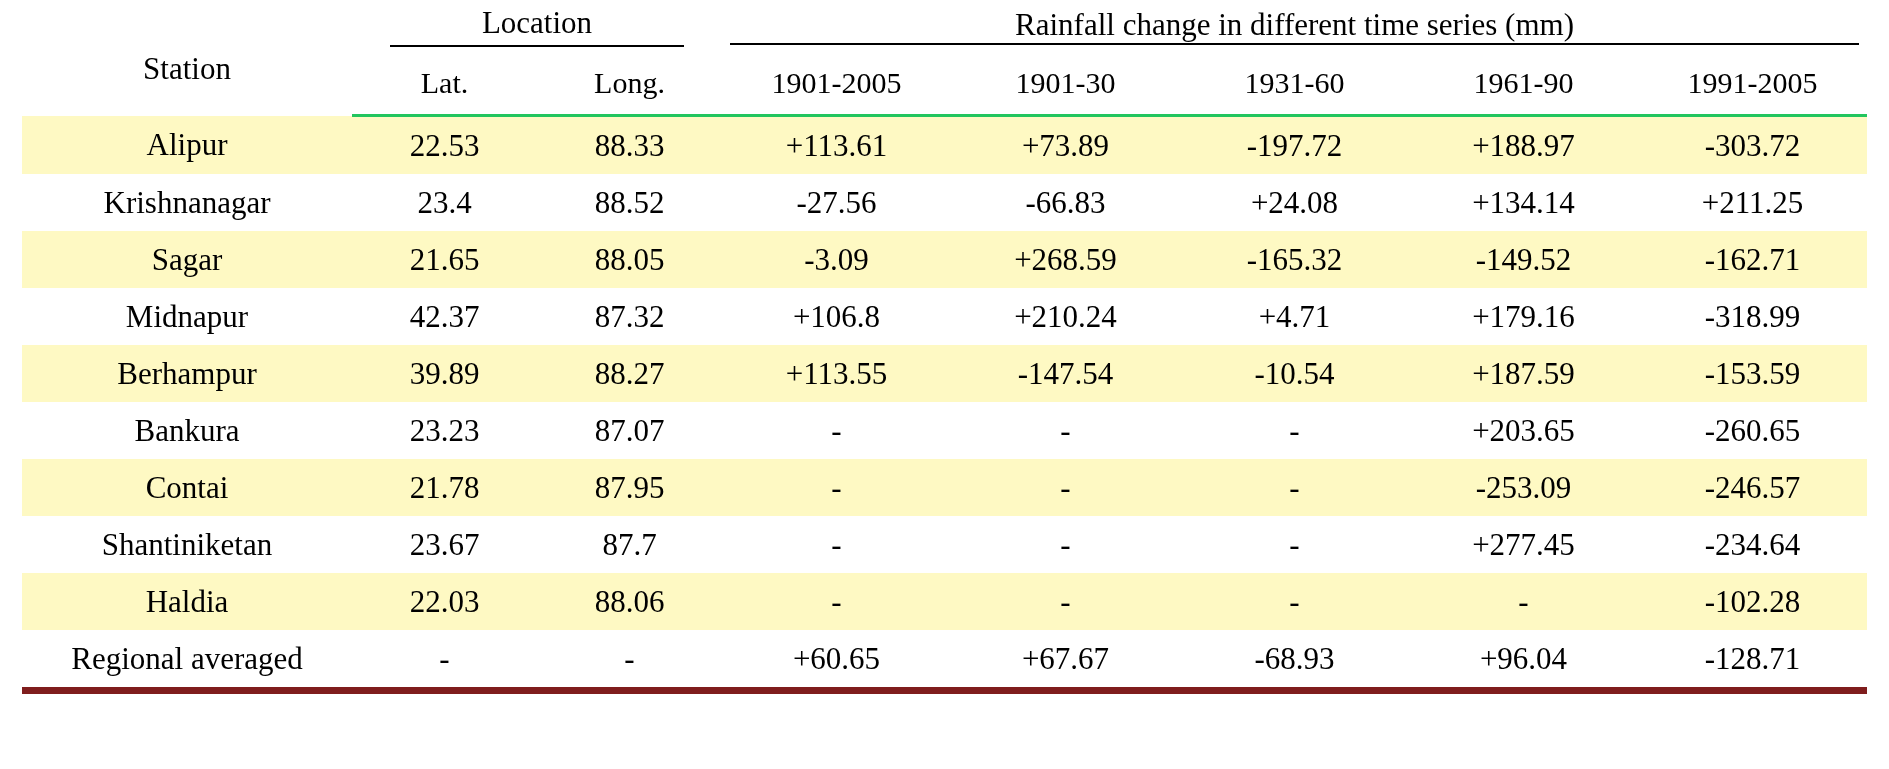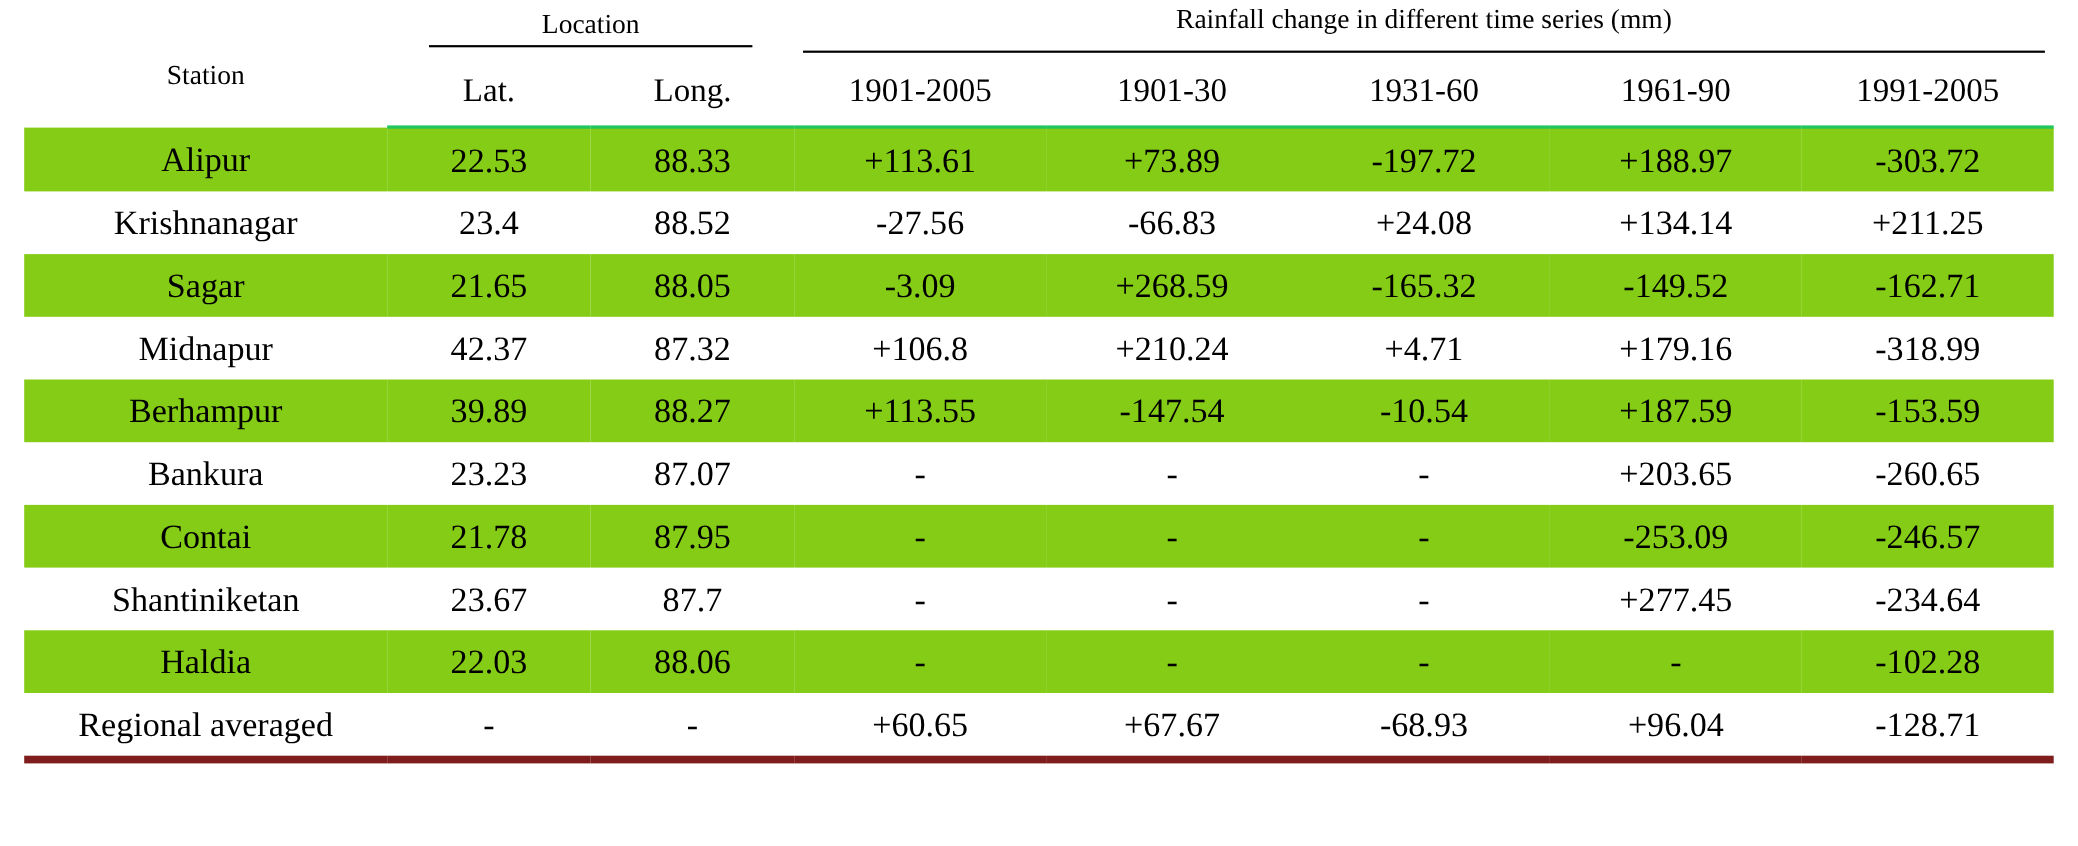--- a/index.html
+++ b/index.html
@@ -35,54 +35,54 @@
 
   
   col.c-station { width: 330px; }
   col.c-lat     { width: 185px; }
   col.c-long    { width: 185px; }
   col.c-ts      { width: 229px; }
 
   
   tr.head-top th {
     height: 52px;
-    font-size: 25px;
+    font-size: 31px;
   }
   tr.head-sub th {
     height: 62px;
     font-size: 30px;
   }
 
   .span-rule-location {
     border-bottom: 2px solid #000;
     padding-bottom: 4px;
     display: block;
     margin: 0 38px;
   }
   .span-rule-rain {
     border-bottom: 2px solid #000;
-    padding-bottom: 14px;
+    padding-bottom: 0;
     display: block;
     margin: 0 8px;
   }
   .station-head {
     padding-top: 22px;
     display: block;
   }
 
   tr.head-sub th {
     border-bottom: 3px solid #22c55e;
   }
 
   tbody tr td {
     height: 57px;
     font-size: 31px;
   }
   tbody tr.shade td {
-    background: #84cc16;
+    background: #fef9c3;
   }
   tbody tr.last td {
     border-bottom: 7px solid #7f1d1d;
   }
 </style>
 </head>
 <body>
 
 <div class="table-wrap">
   <table class="data-table">

